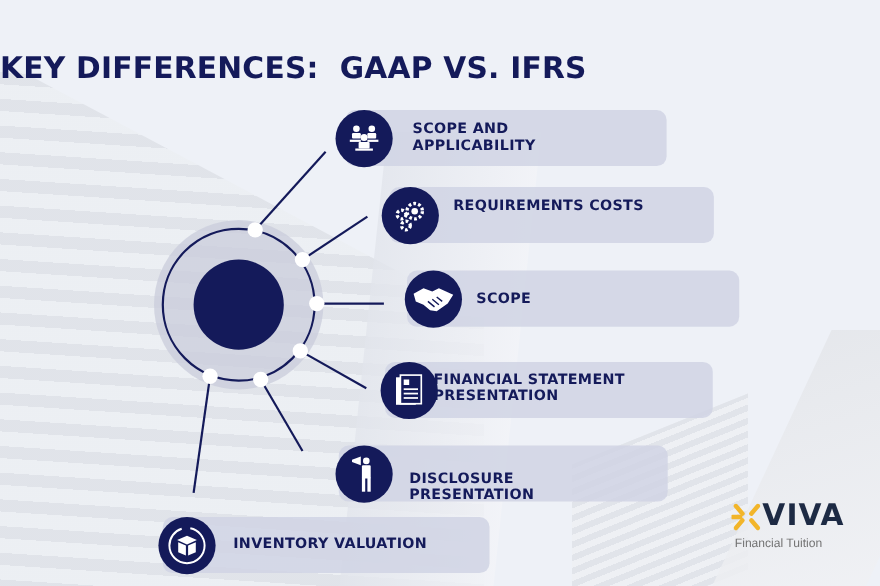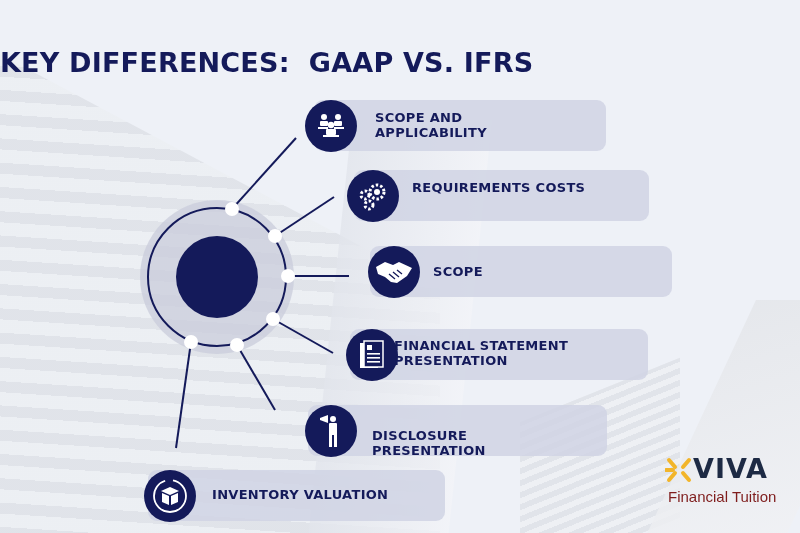--- a/index.html
+++ b/index.html
@@ -21,21 +21,21 @@
     color:#141a5a;letter-spacing:0.2px;white-space:pre;}
   svg.hub{position:absolute;left:0;top:0;}
   .card{position:absolute;background:rgba(208,211,228,.85);border-radius:9px;}
   .icon{position:absolute;width:52px;height:52px;border-radius:50%;background:#141a5a;
     display:flex;align-items:center;justify-content:center;}
   .label{position:absolute;color:#141a5a;font-weight:bold;font-size:13px;line-height:15px;
     letter-spacing:0.3px;font-family:"DejaVu Sans",sans-serif;}
   .logo{position:absolute;left:665px;top:455px;}
   .logo .viva{position:absolute;left:28px;top:-2px;font-size:27px;font-weight:bold;color:#1d2a44;
     letter-spacing:1px;font-family:"DejaVu Sans",sans-serif;}
-  .logo .sub{position:absolute;left:3px;top:33px;font-size:15px;color:#7f1d1d;white-space:nowrap;
+  .logo .sub{position:absolute;left:3px;top:33px;font-size:11px;color:#737373;white-space:nowrap;
     font-family:"Liberation Sans",sans-serif;}
 </style>
 </head>
 <body>
 
 <div class="bg">
   <div class="b1"></div>
   <div class="b2"></div>
   <div class="b3"></div>
   <div class="b4"></div>

